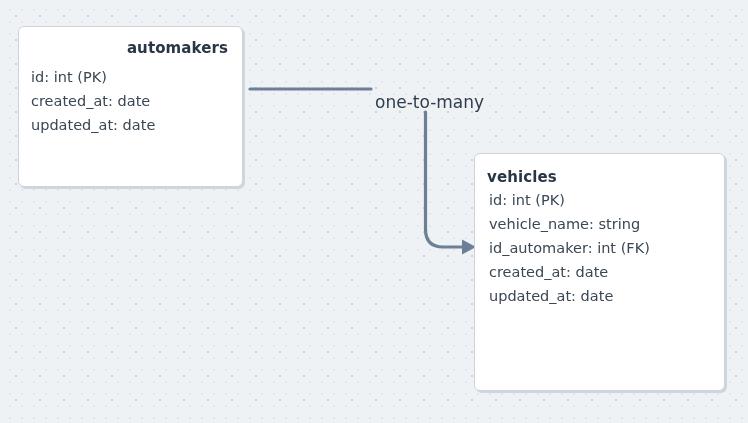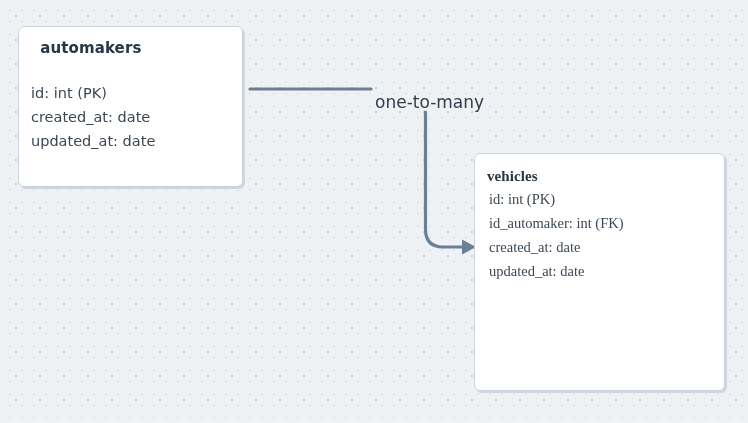--- a/index.html
+++ b/index.html
@@ -64,30 +64,30 @@
 
   
   #entity-automakers {
     left: 18px;
     top: 26px;
     width: 225px;
     height: 161px;
   }
   #entity-automakers .entity-title {
     margin-left: 6px;
-    margin-bottom: 24px;
+    margin-bottom: 8px;
+    text-align: right;
   }
 
   
   #entity-vehicles {
     left: 474px;
     top: 153px;
     width: 251px;
     height: 238px;
-    font-family: Liberation Serif, serif;
   }
   #entity-vehicles .entity-inner {
     padding: 14px 14px 10px 12px;
   }
   #entity-vehicles .entity-title {
     margin-left: 0;
     margin-bottom: 2px;
   }
 
   
@@ -134,20 +134,21 @@
         <li class="field">updated_at: date</li>
       </ul>
     </div>
   </div>
 
   <div class="entity" id="entity-vehicles">
     <div class="entity-inner">
       <div class="entity-title">vehicles</div>
       <ul class="field-list">
         <li class="field">id: int (PK)</li>
+        <li class="field">vehicle_name: string</li>
         <li class="field">id_automaker: int (FK)</li>
         <li class="field">created_at: date</li>
         <li class="field">updated_at: date</li>
       </ul>
     </div>
   </div>
 
 </div>
 
 </body></html>

